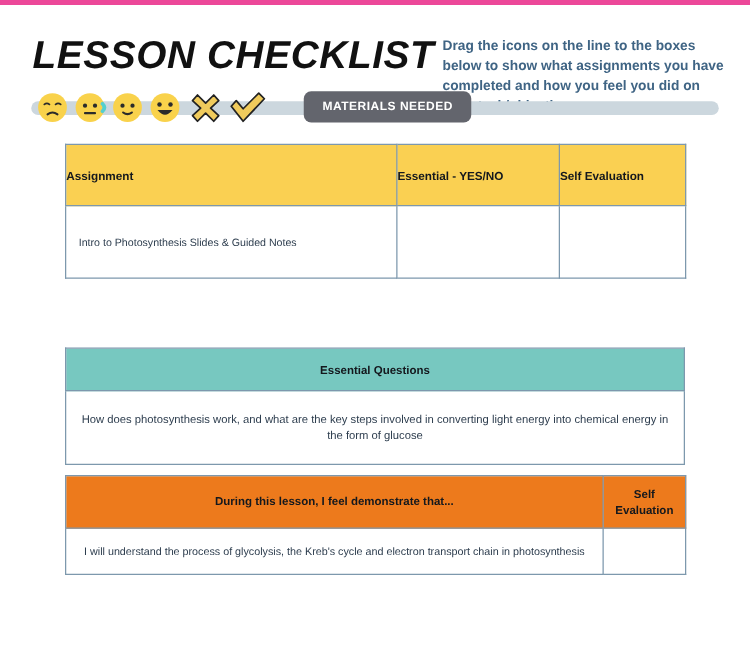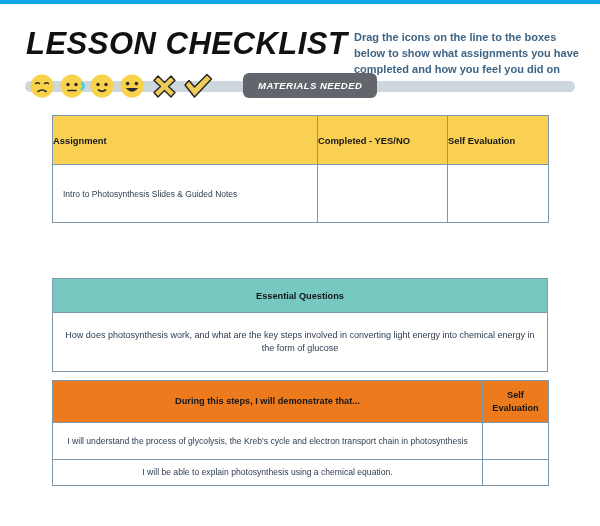--- a/index.html
+++ b/index.html
@@ -11,21 +11,21 @@
     width: 600px;
     height: 526px;
     position: relative;
     font-family: "Liberation Sans", sans-serif;
     overflow: hidden;
   }
   .page {
     position: absolute;
     inset: 0;
     background: #ffffff;
-    border-top: 4px solid #0ea5e9;
+    border-top: 4px solid #ec4899;
   }
 
   
   .header {
     position: absolute;
     left: 0; right: 0;
     top: 18px;
     height: 52px;
   }
   .title {
@@ -51,21 +51,20 @@
     font-weight: bold;
     margin-left: 45px;
   }
 
   
   .rail-wrap {
     position: absolute;
     left: 0; right: 0;
     top: 68px;
     height: 32px;
-    font-style: italic;
   }
   .rail-bar {
     position: absolute;
     left: 25px;
     right: 25px;
     top: 9px;
     height: 11px;
     background: #ccd7de;
     border-radius: 6px;
   }
@@ -269,21 +268,21 @@
 
   <table class="tbl" id="assignments-table">
     <colgroup>
       <col style="width:265px">
       <col style="width:130px">
       <col style="width:101px">
     </colgroup>
     <thead>
       <tr>
         <th class="hdr">Assignment</th>
-        <th class="hdr">Completed - YES/NO</th>
+        <th class="hdr">Essential - YES/NO</th>
         <th class="hdr">Self Evaluation</th>
       </tr>
     </thead>
     <tbody>
       <tr>
         <td class="cell-task">Intro to Photosynthesis Slides &amp; Guided Notes</td>
         <td class="cell-blank"></td>
         <td class="cell-blank"></td>
       </tr>
     </tbody>
@@ -300,27 +299,23 @@
     </tbody>
   </table>
 
   <table class="tbl" id="objectives-table">
     <colgroup>
       <col style="width:430px">
       <col style="width:66px">
     </colgroup>
     <tbody>
       <tr>
-        <td class="hdr">During this steps, I will demonstrate that...</td>
+        <td class="hdr">During this lesson, I feel demonstrate that...</td>
         <td class="hdr">Self Evaluation</td>
       </tr>
       <tr class="r1">
         <td class="obj-cell">I will understand the process of glycolysis, the Kreb's cycle and electron transport chain in photosynthesis</td>
         <td class="obj-blank"></td>
       </tr>
-      <tr class="r2">
-        <td class="obj-cell">I will be able to explain photosynthesis using a chemical equation.</td>
-        <td class="obj-blank"></td>
-      </tr>
     </tbody>
   </table>
 
 </div>
 
 </body></html>

